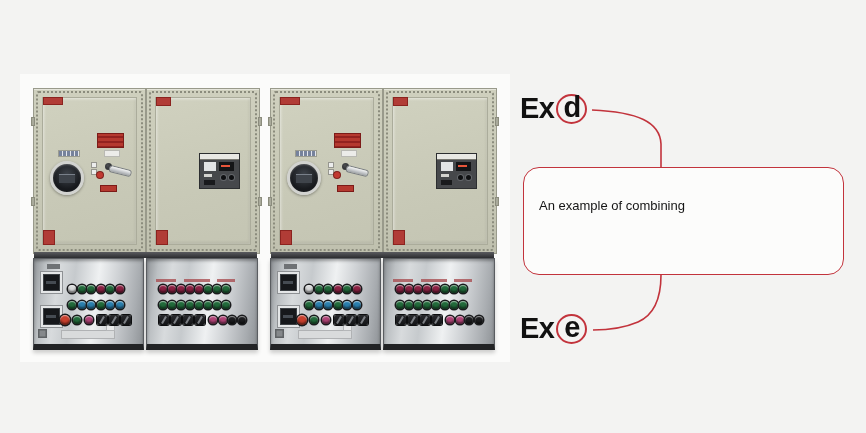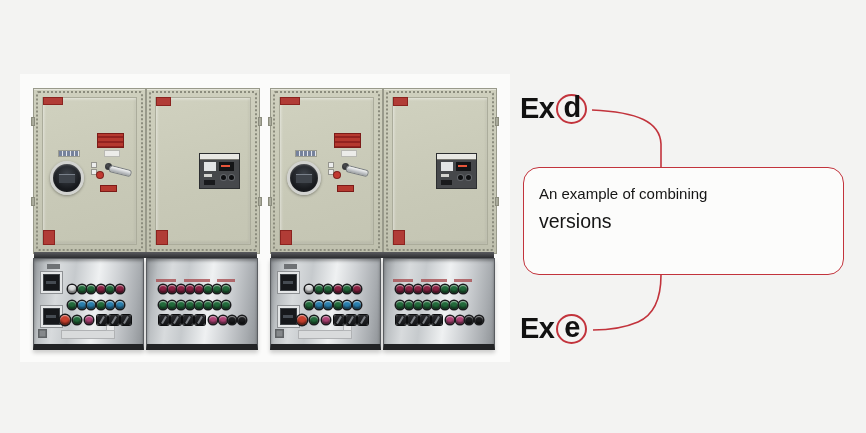--- a/index.html
+++ b/index.html
@@ -79,21 +79,21 @@
 
   
   .ex-code{position:absolute;left:520px;display:flex;align-items:center;
            font-weight:bold;font-size:29px;color:#111;letter-spacing:-.5px;}
   #ex-d{top:92px;} #ex-e{top:312px;}
   .circ{display:inline-flex;justify-content:center;align-items:center;width:31px;height:30px;margin-left:2px;
         border:2px solid #c2333c;border-radius:50%;box-sizing:border-box;padding-bottom:2px;}
   #callout{position:absolute;left:523px;top:167px;width:321px;height:108px;box-sizing:border-box;
            border:1.6px solid #c2333c;border-radius:16px;background:#fcfcfb;
            padding:13px 8px 0 15px;color:#151515;}
-  .c1{font-size:15px;line-height:26px;}
+  .c1{font-size:13px;line-height:26px;margin-top:12px;}
   .c2,.c3{font-size:19.5px;line-height:28px;}
   #connectors{position:absolute;left:0;top:0;pointer-events:none;}
 </style>
 </head>
 <body>
 
 <div id="canvas">
   <div id="photo-bg"></div>
   <div id="assemblies-mount">
   <div class="assembly" style="left: 33px;">
@@ -306,20 +306,19 @@
     <path d="M 661 275 C 661 296 656 314 638 322 C 624 328 605 330 593 330" fill="none" stroke-width="1.6" stroke="#c2333c"></path>
   </svg>
 
   <div id="ex-d" class="ex-code">
     <span>Ex</span>
     <span class="circ">d</span>
   </div>
 
   <div id="callout">
     <div class="c1">An example of combining</div>
-    <div class="c3">versions</div>
   </div>
 
   <div id="ex-e" class="ex-code">
     <span>Ex</span>
     <span class="circ">e</span>
   </div>
 </div>
 
 </body></html>

